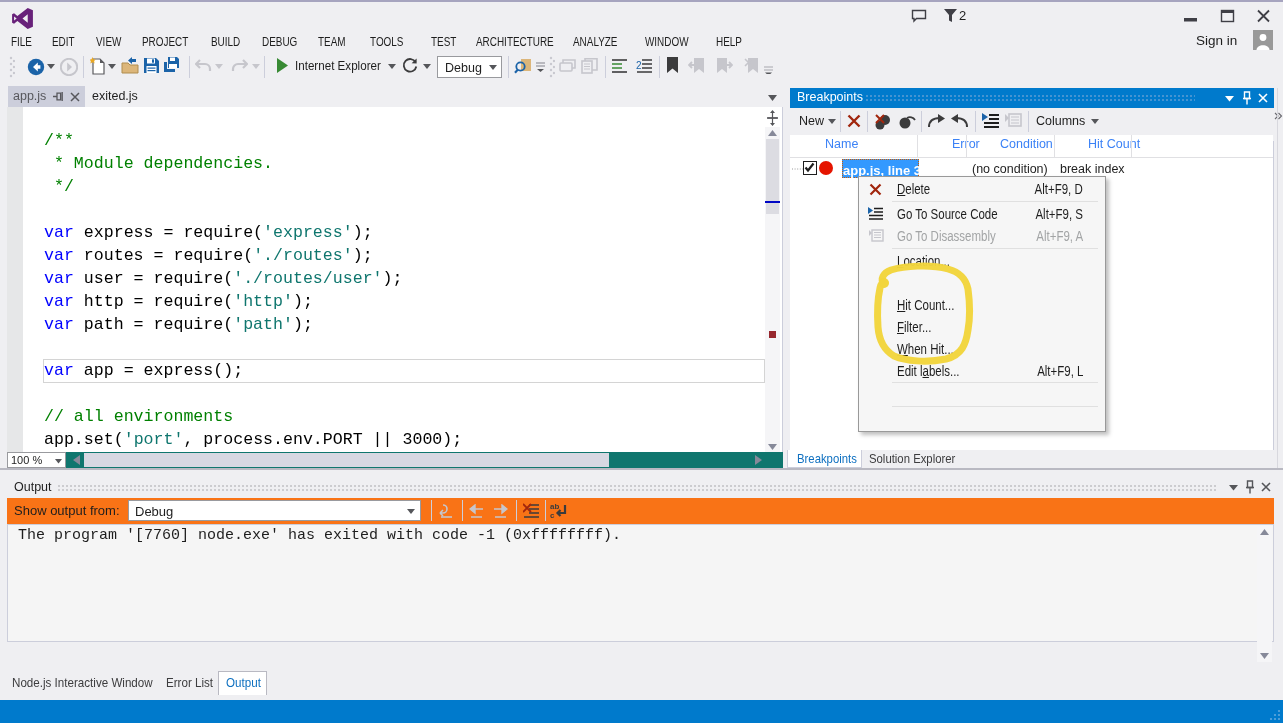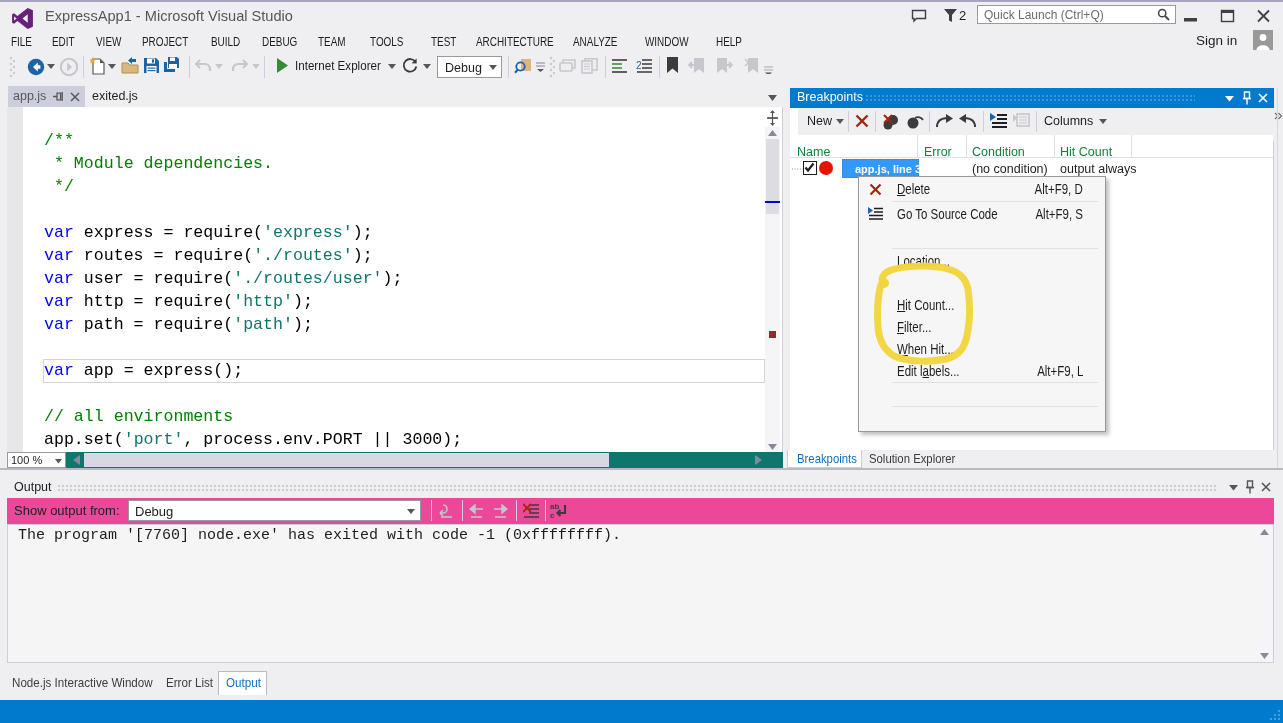--- a/index.html
+++ b/index.html
@@ -22,67 +22,59 @@
   pre.code { position:absolute; left:37px; top:22px; font-family:"Liberation Mono", monospace; font-size:16.6px; line-height:23px; color:#000; letter-spacing:0px; }
   .k { color:#0000ff; } .s { color:#0f766e; } .c { color:#008000; }
   .curline { position:absolute; left:36px; top:252px; width:722px; height:24px; border:1px solid #d4d4d4; }
   
   .vsb { position:absolute; right:2px; top:0px; width:15px; height:345px; background:#f5f5f7; }
   .hsbrow { position:absolute; left:0; bottom:0; width:776px; height:16px; background:#0f766e; }
   
   .bp { left:790px; top:88px; width:484px; height:380px; background:#fff; }
   .bptitle { position:absolute; left:0; top:0; width:484px; height:20px; background:#007acc; }
   .bptitle .t { position:absolute; left:7px; top:2px; color:#fff; font-size:12.5px; }
-  .bptool { position:absolute; left:8px; top:20px; width:484px; height:33px; background:#efeff2; }
+  .bptool { position:absolute; left:0; top:20px; width:484px; height:33px; background:#efeff2; }
   .bphead { position:absolute; left:0; top:47px; width:483px; height:23px; background:#fff; border-bottom:1px solid #e0e0e3; }
-  .bphead span { position:absolute; top:10px; font-size:12.5px; color:#15803d; }
+  .bphead span { position:absolute; top:2px; font-size:12.5px; color:#3b82f6;margin-left:28px; }
   .bphead i { position:absolute; top:0; width:1px; height:23px; background:#e0e0e3; }
   .bptabs { position:absolute; left:0; top:362px; width:484px; height:18px; background:#efeff2; }
   
   .cmenu { left:858px; top:176px; width:248px; height:256px; background:#f6f6f6; border:1px solid #999; box-shadow:3px 3px 4px rgba(0,0,0,.25);padding-left:24px; }
   .mi { position:absolute; left:0; width:246px; height:22px; }
   .mi .txt { position:absolute; left:38px; top:3px; font-size:14px; color:#1e1e1e; display:inline-block; transform:scaleX(.82); transform-origin:0 0; white-space:nowrap; }
   .mi .sc { position:absolute; right:22px; top:3px; font-size:14px; color:#1e1e1e; display:inline-block; transform:scaleX(.82); transform-origin:100% 0; white-space:nowrap; }
   .mi.dis .txt, .mi.dis .sc { color:#a2a4a5; }
   .msep { position:absolute; left:33px; width:206px; height:1px; background:#e0e0e0; }
   u { text-decoration:underline; }
   
   .out { left:7px; top:477px; width:1267px; height:190px; }
   .outtitle { position:absolute; left:0; top:0; width:1267px; height:21px; background:#efeff2; }
-  .outtool { position:absolute; left:0; top:21px; width:1267px; height:26px; background:#ec4899; }
-  .outbody { position:absolute; left:0; top:47px; width:1267px; height:139px; background:#f5f5f5; border:1px solid #cccedb; }
+  .outtool { position:absolute; left:0; top:21px; width:1267px; height:26px; background:#f97316; }
+  .outbody { position:absolute; left:0; top:47px; width:1267px; height:118px; background:#f5f5f5; border:1px solid #cccedb; }
   .statusbar { left:0; top:700px; width:1283px; height:23px; background:#007acc; }
   .dots-gray { background-image:radial-gradient(circle, #b9b9bd 0.6px, transparent 0.9px); background-size:4px 4px; }
   .dots-blue { background-image:radial-gradient(circle, #4795d2 0.7px, transparent 0.95px); background-size:4px 4px; }
 </style>
 </head>
 <body>
 <div class="app">
   <div class="abs topstrip"></div>
 
   <svg class="abs" style="left:12px;top:8px" width="21" height="21" viewBox="0 0 100 100">
     <path fill="#68217a" fill-rule="evenodd" d="M74.9,0.3 L99.6,10.6 L99.6,89.4 L74.7,99.7 L25.7,61.9 L9.8,74.8 L0.4,70.3 L0.4,29.7 L9.8,25.2 L25.7,38.1 Z M74.9,30.1 L49.9,50 L74.9,69.9 Z M9.8,40.1 L22.2,50 L9.8,59.9 Z"></path>
   </svg>
-  <div class="abs title">ExpressApp1 - Microsoft Visual Studio</div>
 
   <svg class="abs" style="left:911px;top:9px" width="16" height="14" viewBox="0 0 16 14">
     <path d="M1.5,1.5 h13 v8 h-9 l-2.5,2.5 v-2.5 h-1.5 z" fill="none" stroke="#3f3f46" stroke-width="1.4"></path>
   </svg>
 
   <svg class="abs" style="left:944px;top:9px" width="13" height="13" viewBox="0 0 13 13">
     <path d="M0,0 L13,0 L8,6 L8,13 L5,11.5 L5,6 Z" fill="#3f3f46"></path>
   </svg>
   <div class="abs" style="left:959px;top:8px;font-size:13px;color:#1e1e1e;">2</div>
-  <div class="abs ql">
-      <span>Quick Launch (Ctrl+Q)</span>
-    <svg style="position:absolute;right:5px;top:2px" width="13" height="13" viewBox="0 0 13 13">
-        <circle cx="5.2" cy="5.2" r="3.6" fill="none" stroke="#3f3f46" stroke-width="1.5"></circle>
-        <line x1="8" y1="8" x2="12" y2="12" stroke="#3f3f46" stroke-width="1.8"></line>
-      </svg>
-  </div>
 
   <svg class="abs" style="left:1183px;top:9px" width="15" height="14">
       <rect x="1" y="9" width="13" height="3.5" fill="#3f3f46"></rect>
     </svg>
   <svg class="abs" style="left:1220px;top:9px" width="15" height="14">
       <rect x="1.5" y="1.5" width="12" height="11" fill="none" stroke="#3f3f46" stroke-width="1.4"></rect>
       <rect x="1.5" y="1" width="12" height="3" fill="#3f3f46"></rect>
     </svg>
   <svg class="abs" style="left:1256px;top:9px" width="15" height="14">
       <path d="M2,1.5 L13,12.5 M13,1.5 L2,12.5" stroke="#3f3f46" stroke-width="1.8"></path>
@@ -416,24 +408,24 @@
       <svg style="position:absolute;left:2px;top:9px" width="11" height="2">
           <path d="M0,1 h11" stroke="#999" stroke-width="1" stroke-dasharray="1,1.6"></path>
         </svg>
       <div style="position:absolute;left:13px;top:2px;width:14px;height:14px;background:#fff;border:1.5px solid #1e1e1e;">
         <svg width="11" height="11" style="position:absolute;left:0px;top:0px">
             <path d="M1.5,5.5 L4,8.5 L9.5,1.5" stroke="#1e1e1e" stroke-width="2.2" fill="none"></path>
           </svg>
       </div>
       <div style="position:absolute;left:29px;top:2px;width:14px;height:14px;border-radius:50%;background:#e51400;"></div>
       <div style="position:absolute;left:52px;top:0px;width:77px;height:19px;background:#3399ff;border:1px dotted #cc5c00;">
-        <span style="position:absolute;left:12px;top:3px;font-size:11px;font-weight:bold;color:#fff;white-space:nowrap;text-align:center;">app.js, line 35</span>
+        <span style="position:absolute;left:0;top:3px;font-size:13px;font-weight:bold;color:#fff;white-space:nowrap;text-align:center;">app.js, line 35</span>
       </div>
       <span style="position:absolute;left:182px;top:3px;font-size:12.5px;color:#1e1e1e;">(no condition)</span>
-      <span style="position:absolute;left:270px;top:3px;font-size:12.5px;color:#1e1e1e;">output always</span>
+      <span style="position:absolute;left:270px;top:3px;font-size:12.5px;color:#1e1e1e;">break index</span>
     </div>
     <div class="bptabs">
       <div style="position:absolute;left:-3px;top:0px;width:75px;height:18px;background:#fff;border:1px solid #cccedb;border-top:none;"></div>
       <span style="position:absolute;left:7px;top:1px;font-size:13.5px;color:#0e70c0;white-space:nowrap;display:inline-block;transform:scaleX(.84);transform-origin:0 0;">Breakpoints</span>
       <span style="position:absolute;left:79px;top:1px;font-size:13.5px;color:#3c3c3e;white-space:nowrap;display:inline-block;transform:scaleX(.84);transform-origin:0 0;">Solution Explorer</span>
     </div>
   </div>
 
   <svg class="abs" style="left:1274px;top:112px" width="9" height="9" viewBox="0 0 9 9">
       <path d="M1,1 L4,4 L1,7 M4.5,1 L7.5,4 L4.5,7" stroke="#6a6a70" stroke-width="1.1" fill="none"></path>
@@ -449,20 +441,29 @@
         <span class="sc">Alt+F9, D</span>
     </div>
     <div class="msep" style="top:24px"></div>
     <div class="mi" style="top:26px">
       <svg style="position:absolute;left:9px;top:4px" width="16" height="14" viewBox="0 0 16 14">
           <path d="M6,1.5 h9 M6,5 h9 M1,8.5 h14 M1,12 h14" stroke="#1e1e1e" stroke-width="1.7"></path>
           <path d="M0,0 L5,3.5 L0,7 Z" fill="#1b63a8"></path>
         </svg>
       <span class="txt">Go To Source Code</span>
         <span class="sc">Alt+F9, S</span>
+    </div>
+    <div class="mi dis" style="top:48px">
+      <svg style="position:absolute;left:9px;top:4px" width="16" height="14" viewBox="0 0 16 14">
+          <rect x="4" y="1" width="11" height="11" fill="none" stroke="#c6c6cc" stroke-width="1.4"></rect>
+          <path d="M6,3.5 h7 M6,6 h7 M6,8.5 h7" stroke="#c6c6cc" stroke-width="1"></path>
+          <path d="M1,1 L4,4 L1,7" fill="#c6c6cc"></path>
+        </svg>
+      <span class="txt">Go To Disassembly</span>
+        <span class="sc">Alt+F9, A</span>
     </div>
     <div class="msep" style="top:71px"></div>
     <div class="mi" style="top:73px">
         <span class="txt"><u>L</u>ocation...</span>
       </div>
     <div class="mi" style="top:117px">
         <span class="txt"><u>H</u>it Count...</span>
       </div>
     <div class="mi" style="top:139px">
         <span class="txt"><u>F</u>ilter...</span>

